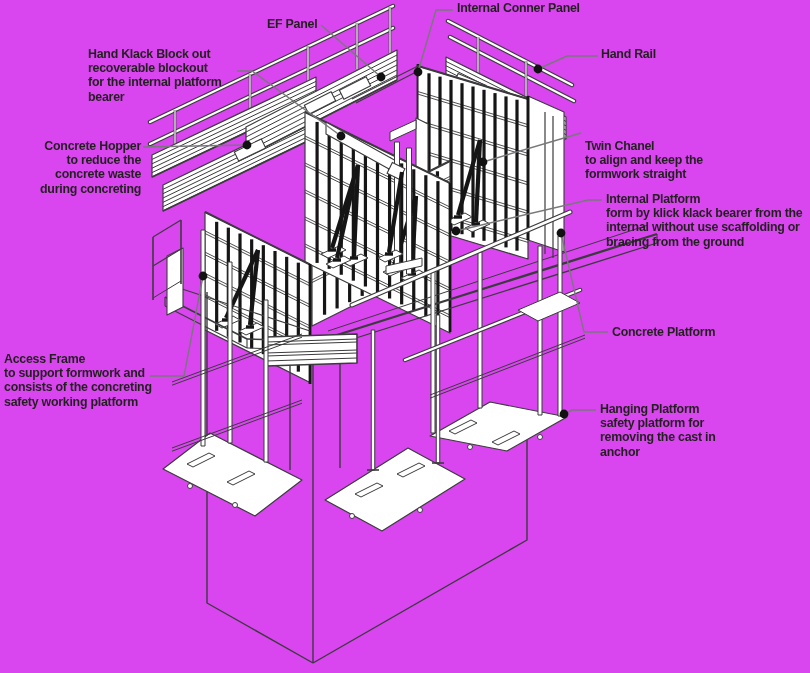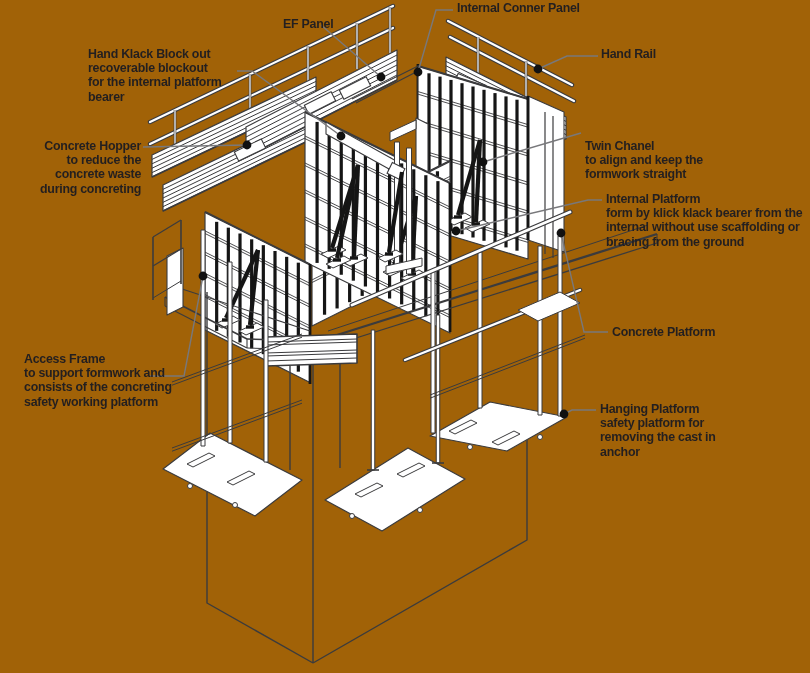--- a/index.html
+++ b/index.html
@@ -1,17 +1,17 @@
 <!DOCTYPE html>
 <html><head>
 <meta charset="utf-8">
 <style>
   html,body{margin:0;padding:0;background:#fff;}
   .stage{
-    position:relative;width:810px;height:673px;background:#a16207;overflow:hidden;
+    position:relative;width:810px;height:673px;background:#d946ef;overflow:hidden;
     font-family:"Liberation Sans",sans-serif;
   }
   .stage svg{position:absolute;left:0;top:0;}
   .callout{
     position:absolute;
     font-family:"Liberation Sans",sans-serif;
     font-weight:bold;
     font-size:12.4px;
     line-height:14.2px;
     letter-spacing:-0.25px;
@@ -288,21 +288,21 @@
       <circle cx="561" cy="233" r="4.4" fill="#111111"></circle>
       <polyline points="150,376 184,376 203,276" fill="none" stroke="#78787b" stroke-width="1.4"></polyline>
       <circle cx="203" cy="276" r="4.4" fill="#111111"></circle>
       <polyline points="596,410 572,410 564,414" fill="none" stroke="#78787b" stroke-width="1.4"></polyline>
       <circle cx="564" cy="414" r="4.4" fill="#111111"></circle>
     </svg>
   <div id="labels">
       <div class="callout" style="left: 457px; top: 1px;">
         <div>Internal Conner Panel</div>
       </div>
-      <div class="callout" style="left: 267px; top: 17px; margin-left: 16px;">
+      <div class="callout" style="left: 267px; top: 17px;">
         <div>EF Panel</div>
       </div>
       <div class="callout" style="left: 601px; top: 47px;">
         <div>Hand Rail</div>
       </div>
       <div class="callout" style="left: 88px; top: 47px;">
         <div>Hand Klack Block out</div>
         <div>recoverable blockout</div>
         <div>for the internal platform</div>
         <div>bearer</div>
@@ -320,21 +320,21 @@
       </div>
       <div class="callout" style="left: 606px; top: 192px;">
         <div>Internal Platform</div>
         <div>form by klick klack bearer from the</div>
         <div>internal without use scaffolding or</div>
         <div>bracing from the ground</div>
       </div>
       <div class="callout" style="left: 612px; top: 325px;">
         <div>Concrete Platform</div>
       </div>
-      <div class="callout" style="left: 4px; top: 352px; margin-left: 20px;">
+      <div class="callout" style="left: 4px; top: 352px;">
         <div>Access Frame</div>
         <div>to support formwork and</div>
         <div>consists of the concreting</div>
         <div>safety working platform</div>
       </div>
       <div class="callout" style="left: 600px; top: 402px;">
         <div>Hanging Platform</div>
         <div>safety platform for</div>
         <div>removing the cast in</div>
         <div>anchor</div>

